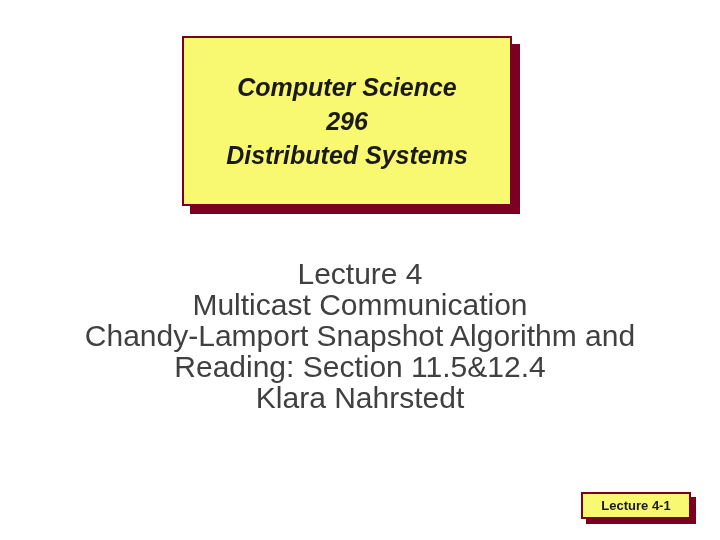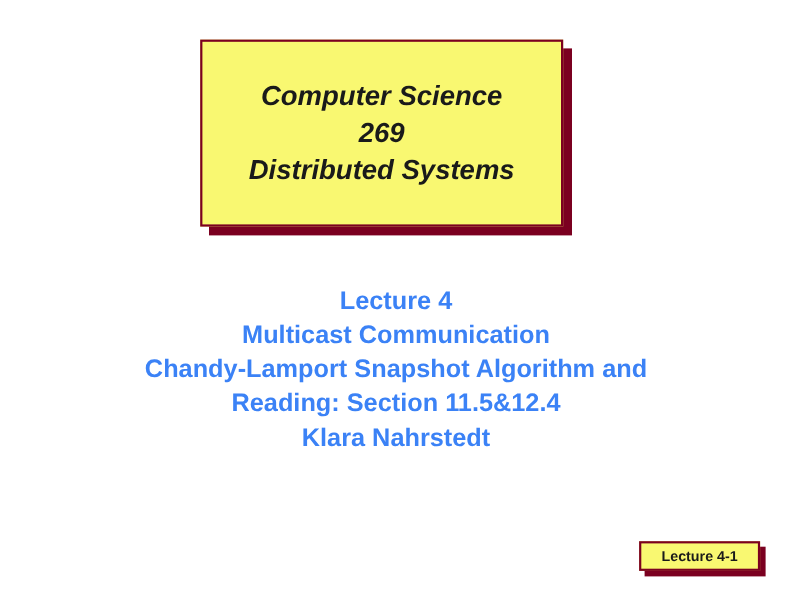--- a/index.html
+++ b/index.html
@@ -59,24 +59,24 @@
   
   .subtitle {
     position: absolute;
     left: 0;
     top: 258px;
     width: 720px;
     text-align: center;
   }
   .subtitle-line {
     font-family: "Liberation Sans", sans-serif;
-    font-weight: bold;
-    font-size: 23px;
+    font-weight: normal;
+    font-size: 30px;
     line-height: 31px;
-    color: #3b82f6;
+    color: #404040;
     white-space: nowrap;
   }
 
   
   .footer-shadow {
     position: absolute;
     left: 586px;
     top: 497px;
     width: 110px;
     height: 27px;
@@ -104,21 +104,21 @@
   }
 </style>
 </head>
 <body>
 
 <div class="slide">
 
   <div class="title-shadow"></div>
   <div class="title-box">
     <div class="title-line">Computer Science</div>
-    <div class="title-line">269</div>
+    <div class="title-line">296</div>
     <div class="title-line">Distributed Systems</div>
   </div>
 
   <div class="subtitle">
     <div class="subtitle-line">Lecture 4</div>
     <div class="subtitle-line">Multicast Communication</div>
     <div class="subtitle-line">Chandy-Lamport Snapshot Algorithm and</div>
     <div class="subtitle-line">Reading: Section 11.5&amp;12.4</div>
     <div class="subtitle-line">Klara Nahrstedt</div>
   </div>

